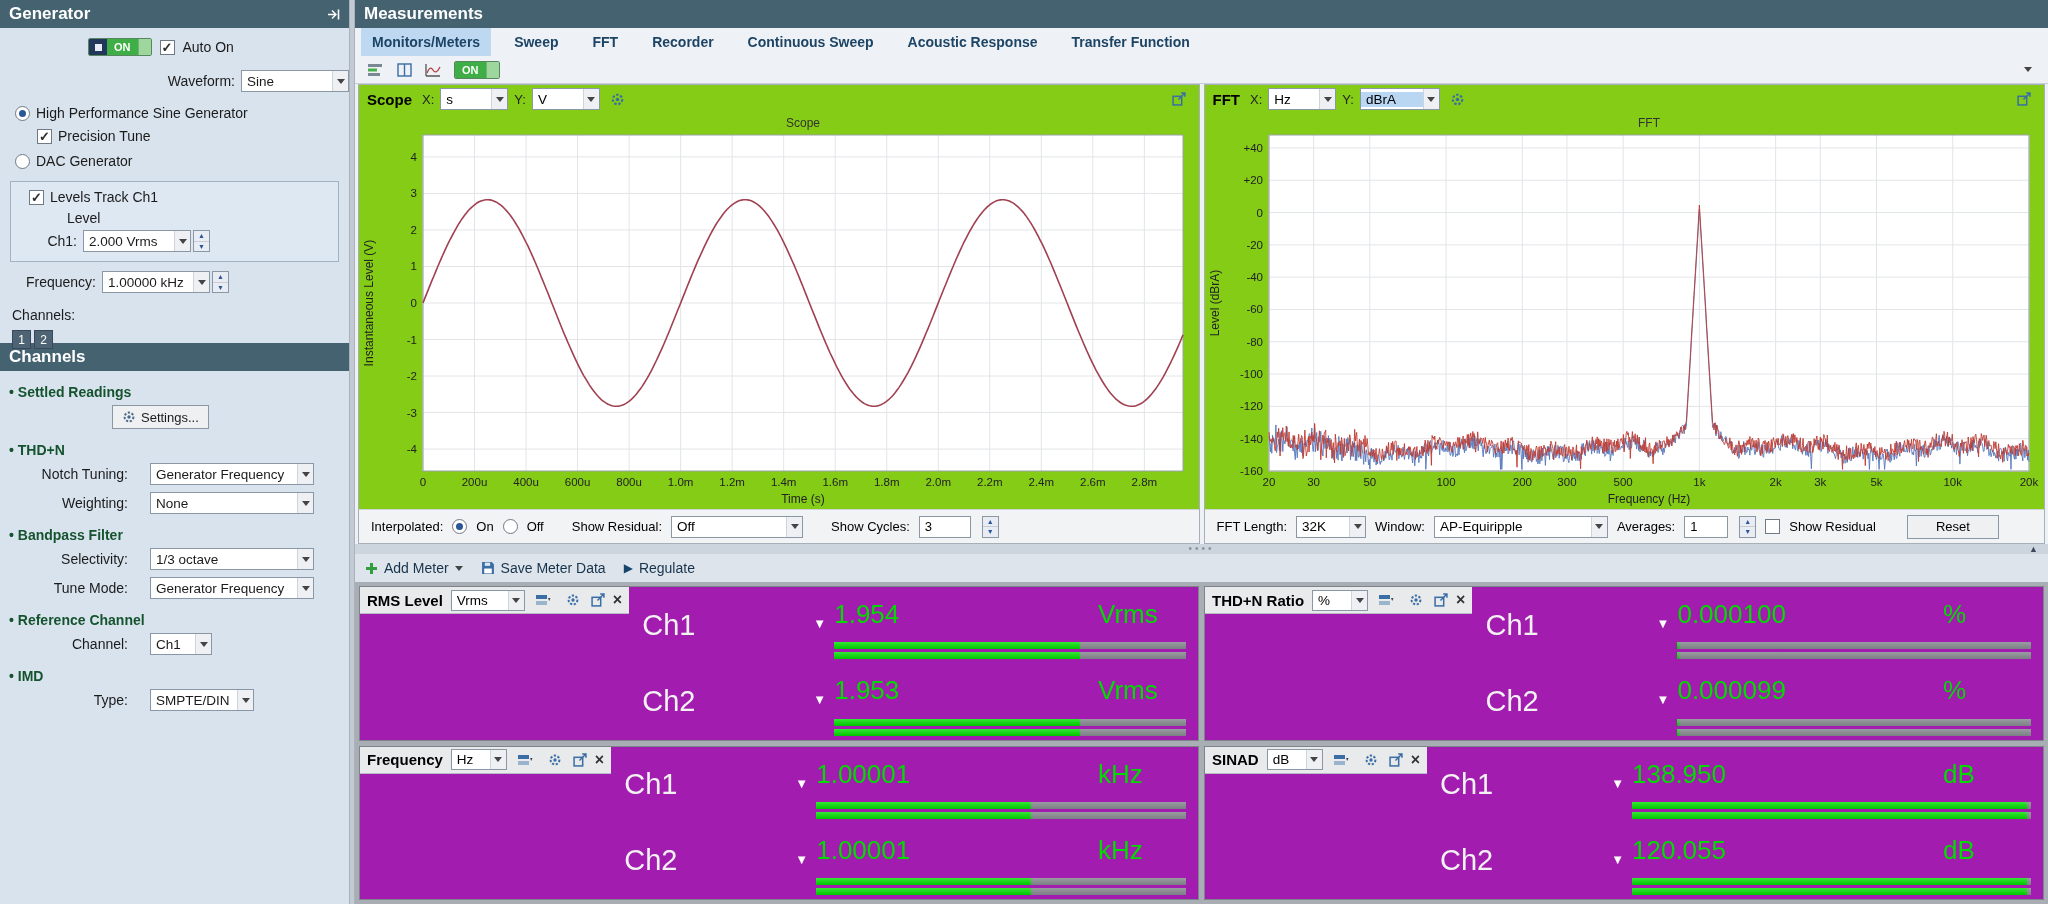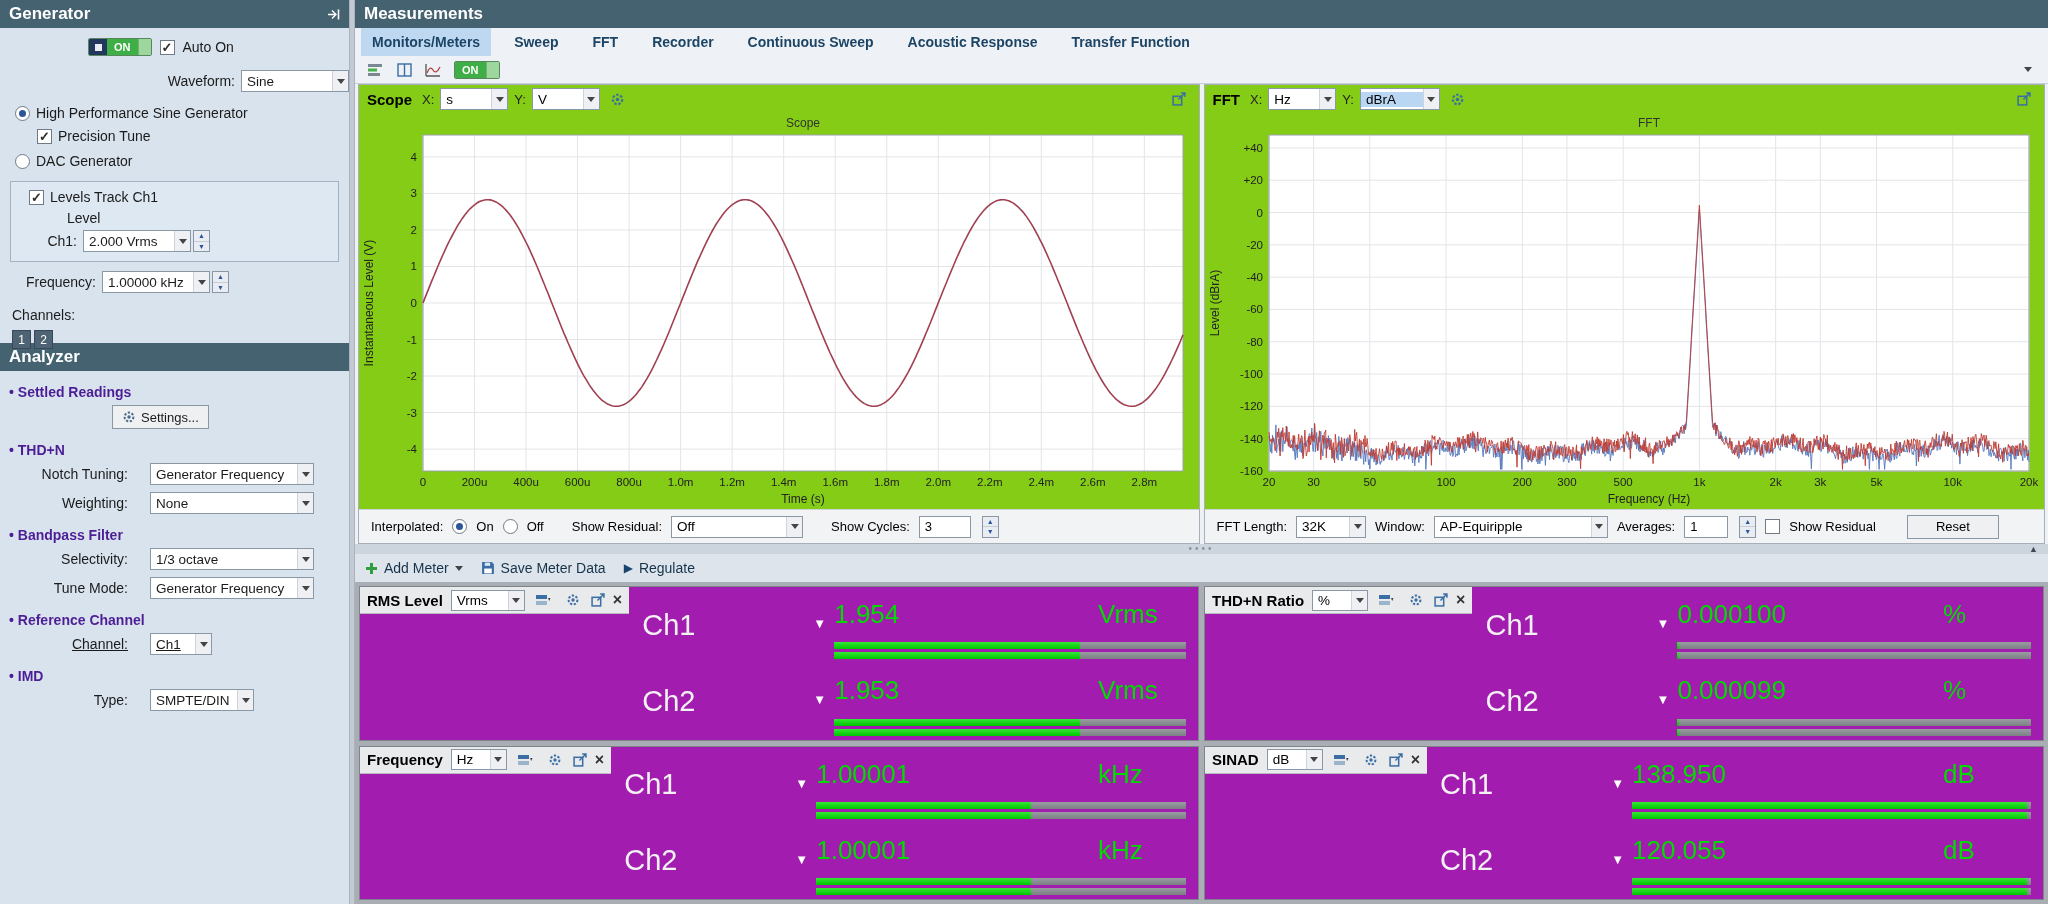--- a/index.html
+++ b/index.html
@@ -43,21 +43,21 @@
   .ot-left { width:18px; background:#23365c; display:flex; align-items:center; justify-content:center; }
   .ot-left::after { content:""; width:7px; height:7px; background:#e8edf5; }
   .ot-on { background:#3fae46; color:#fff; font-size:11px; font-weight:bold; display:flex; align-items:center; padding:0 7px; }
   .ot-grip { width:13px; background:#9ed79e; border-left:1px solid #74b274; }
 
   .groupbox { margin:12px 10px 0 10px; border:1px solid #a3b2c2; background:#dee8f3; padding:7px 6px 9px 6px; }
   .chanbtn { width:19px; height:19px; background:#4e6374; color:#fff; font-size:12px; display:inline-flex;
     align-items:center; justify-content:center; border:1px solid #37495a; margin-right:3px; }
 
   .analyzer-body { flex:1; font-size:14px; color:#1b1b1b; }
-  .sect { font-weight:bold; font-size:14px; color:#4c1d95; margin:13px 0 5px 9px; }
+  .sect { font-weight:bold; font-size:14px; color:#14532d; margin:13px 0 5px 9px; }
   .sect::before { content:"• "; }
   .btn { display:inline-flex; align-items:center; gap:5px; background:#eef0f2; border:1px solid #8a97a5;
     padding:2px 9px; font-size:13px; height:24px; }
 
   
   .main { flex:1; min-width:0; display:flex; flex-direction:column; }
   .tabs { height:28px; min-height:28px; display:flex; align-items:stretch; padding-left:6px; gap:12px;
     font-weight:bold; font-size:14px; color:#1c4465; background:#eef1f5; }
   .tab { display:flex; align-items:center; padding:0 11px; }
   .tab.active { background:#bed8f2; }
@@ -206,21 +206,21 @@
       <div class="frow" style="margin:14px 0 0 12px;">
         <span>Channels:</span>
       </div>
       <div class="frow" style="margin:7px 0 0 12px;">
         <span class="chanbtn">1</span>
         <span class="chanbtn">2</span>
       </div>
     </div>
 
     <div class="panel-header">
-      <span>Analyzer</span>
+      <span>Channels</span>
     </div>
 
     <div class="analyzer-body">
       <div class="sect">Settled Readings</div>
       <div class="frow" style="margin-left:112px;">
         <span class="btn">
           <svg class="minisvg" width="14" height="14" viewBox="0 0 14 14">
               <circle cx="7" cy="7" r="4.4" fill="none" stroke="#4a6b8a" stroke-width="2" stroke-dasharray="2.2 1.6"></circle>
               <circle cx="7" cy="7" r="1.7" fill="#4a6b8a"></circle>
             </svg>
@@ -262,21 +262,21 @@
         <span class="flabel-a">Tune Mode:</span>
         <span class="combo w164">
           <span class="combo-text">Generator Frequency</span>
           <span class="combo-btn">
               <span class="tri-down"></span>
             </span>
         </span>
       </div>
 
       <div class="sect">Reference Channel</div>
-      <div class="frow" style="margin-top:4px;text-decoration:underline;">
+      <div class="frow" style="margin-top:4px;">
         <span class="flabel-a">Channel:</span>
         <span class="combo w62">
           <span class="combo-text">Ch1</span>
           <span class="combo-btn">
               <span class="tri-down"></span>
             </span>
         </span>
       </div>
 
       <div class="sect">IMD</div>

